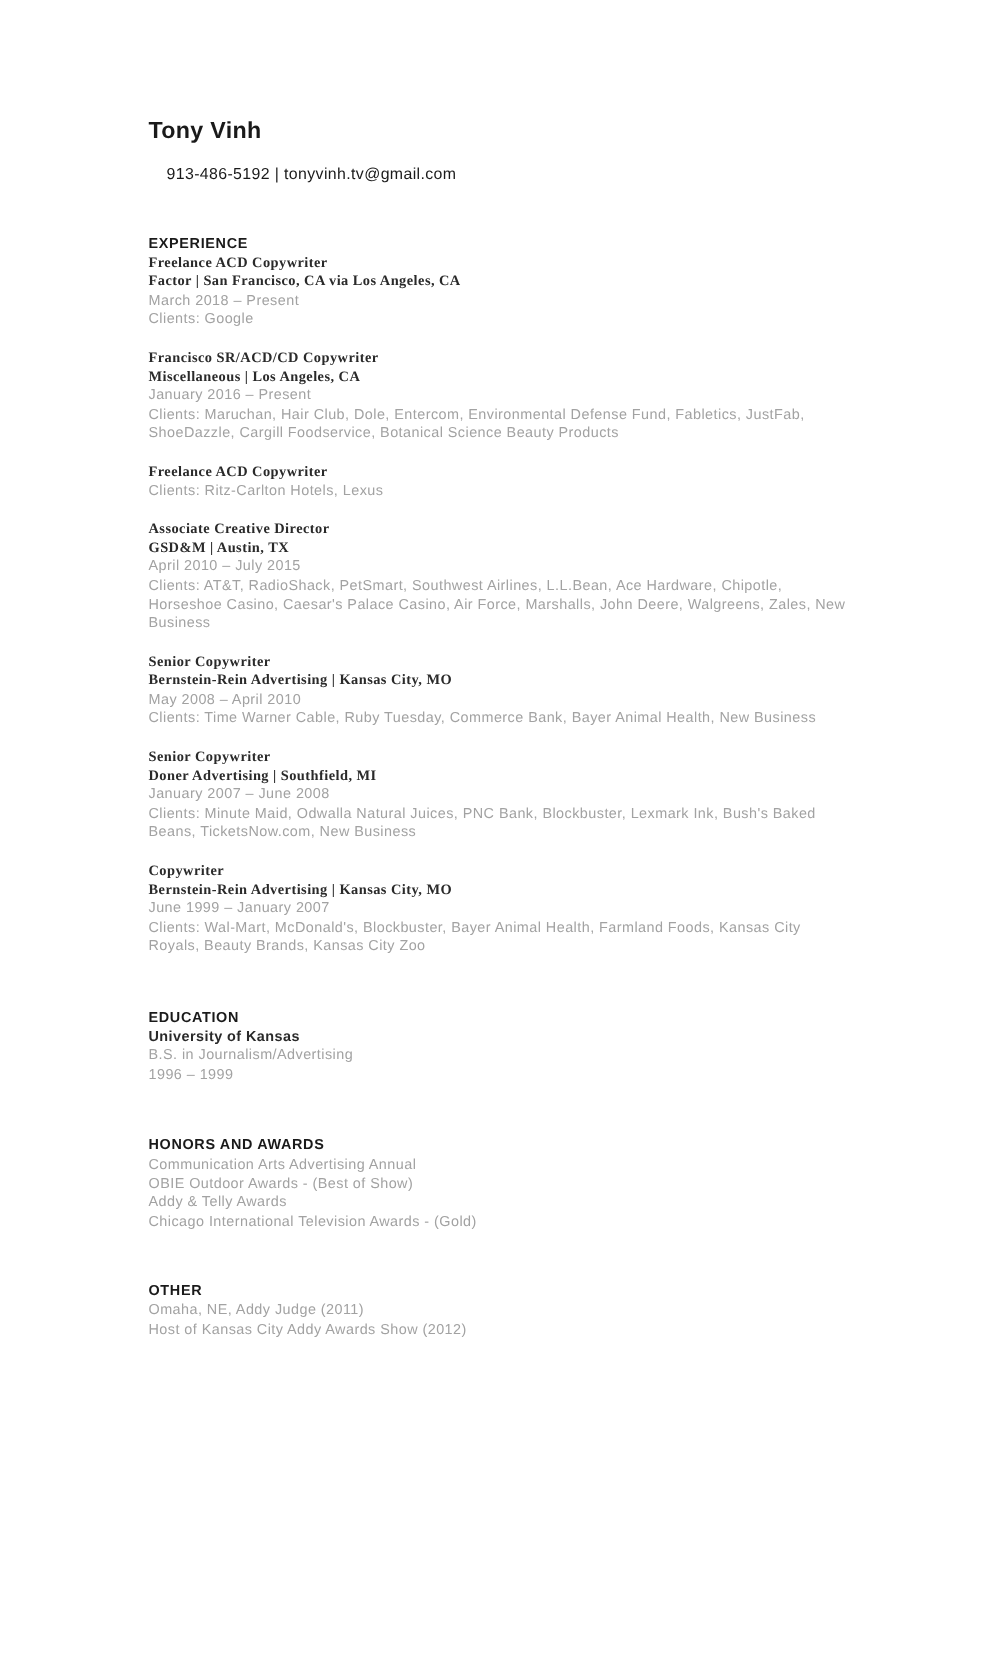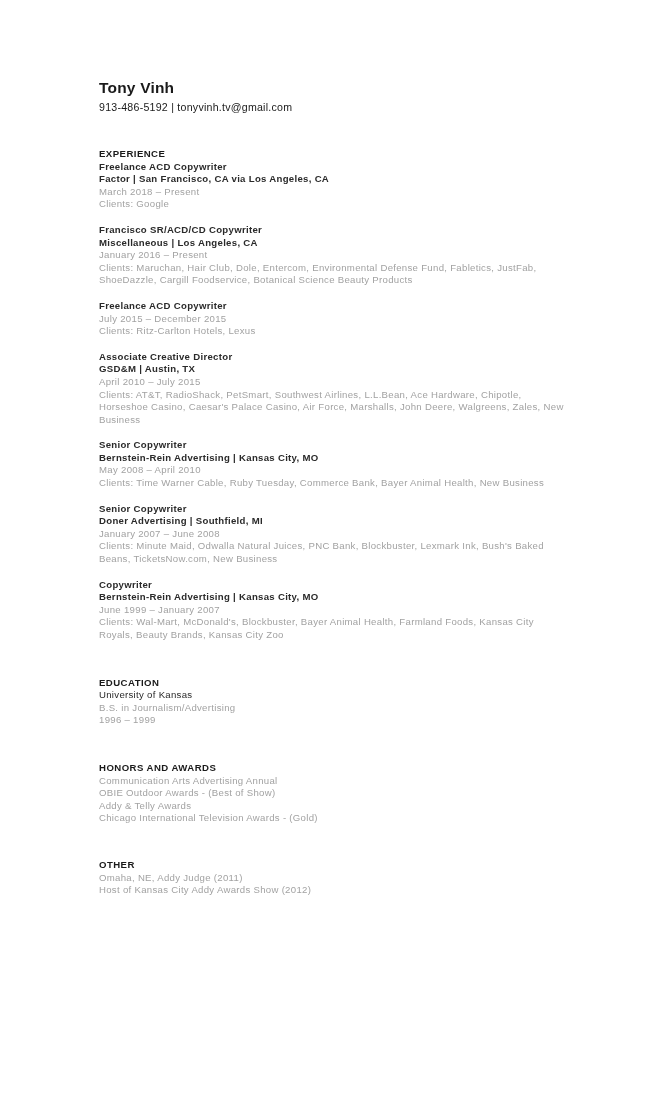--- a/index.html
+++ b/index.html
@@ -33,21 +33,21 @@
     color: #1a1a1a;
     letter-spacing: 0.2px;
     line-height: 19px;
     margin: 0 0 3px 0;
   }
   .contact {
     font-size: 10.6px;
     color: #1a1a1a;
     letter-spacing: 0.25px;
     line-height: 14px;
-    margin: 0;
+    margin: 12px;
   }
 
   
   .section {
     margin-top: 34px;
   }
   .section.education { margin-top: 35px; }
   .section.honors    { margin-top: 35px; }
   .section.other     { margin-top: 34px; }
 
@@ -67,34 +67,35 @@
   .entry.first {
     margin-top: 0;
   }
   .line-strong {
     font-size: 9.6px;
     font-weight: bold;
     color: #2a2a2a;
     letter-spacing: 0.3px;
     line-height: 12.6px;
     margin: 0;
+    font-family: Liberation Serif, serif;
   }
   .line-muted {
     font-size: 9.6px;
     font-weight: normal;
     color: #a2a2a2;
     letter-spacing: 0.3px;
     line-height: 12.6px;
     margin: 0;
   }
 
   
   .line-dark-plain {
     font-size: 9.6px;
-    font-weight: normal;
+    font-weight: bold;
     color: #2a2a2a;
     letter-spacing: 0.3px;
     line-height: 12.6px;
     margin: 0;
   }
 </style>
 </head>
 <body>
 
 <div class="page">
@@ -117,21 +118,20 @@
 
       <div class="entry">
         <p class="line-strong">Francisco SR/ACD/CD Copywriter</p>
         <p class="line-strong">Miscellaneous | Los Angeles, CA</p>
         <p class="line-muted">January 2016 – Present</p>
         <p class="line-muted">Clients: Maruchan, Hair Club, Dole, Entercom, Environmental Defense Fund, Fabletics, JustFab, ShoeDazzle, Cargill Foodservice, Botanical Science Beauty Products</p>
       </div>
 
       <div class="entry">
         <p class="line-strong">Freelance ACD Copywriter</p>
-        <p class="line-muted">July 2015 – December 2015</p>
         <p class="line-muted">Clients: Ritz-Carlton Hotels, Lexus</p>
       </div>
 
       <div class="entry">
         <p class="line-strong">Associate Creative Director</p>
         <p class="line-strong">GSD&amp;M | Austin, TX</p>
         <p class="line-muted">April 2010 – July 2015</p>
         <p class="line-muted">Clients: AT&amp;T, RadioShack, PetSmart, Southwest Airlines, L.L.Bean, Ace Hardware, Chipotle, Horseshoe Casino, Caesar's Palace Casino, Air Force, Marshalls, John Deere, Walgreens, Zales, New Business</p>
       </div>
 

